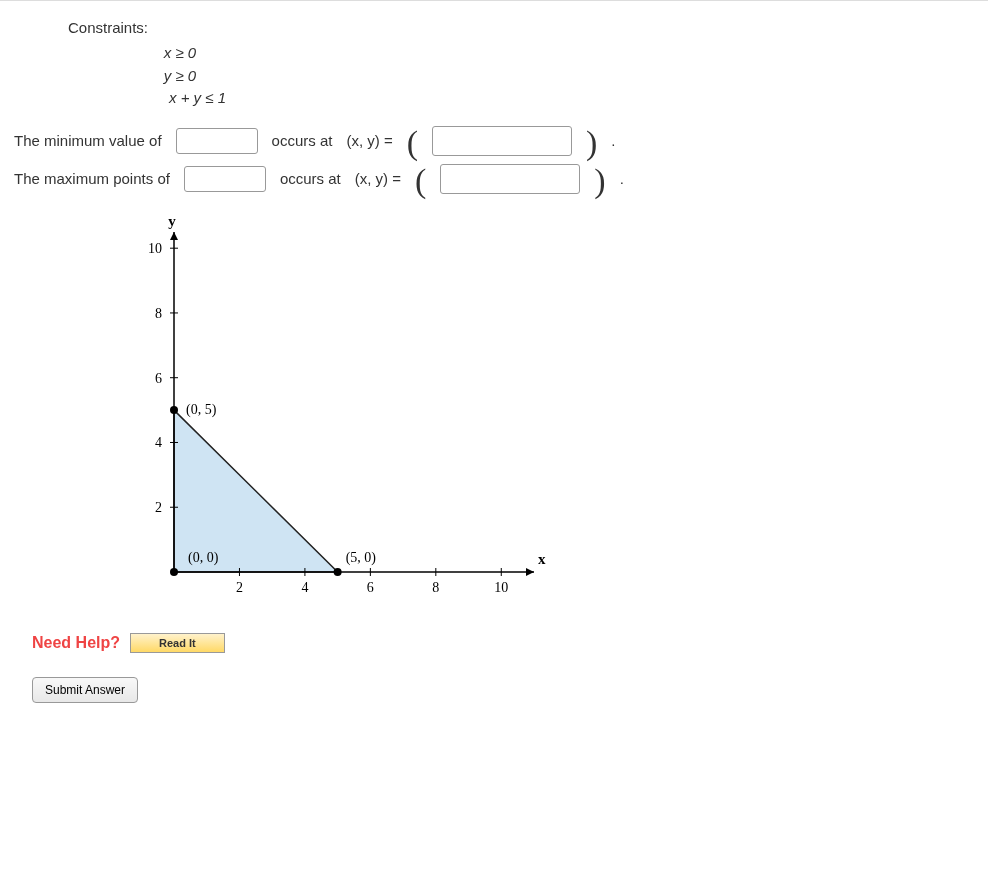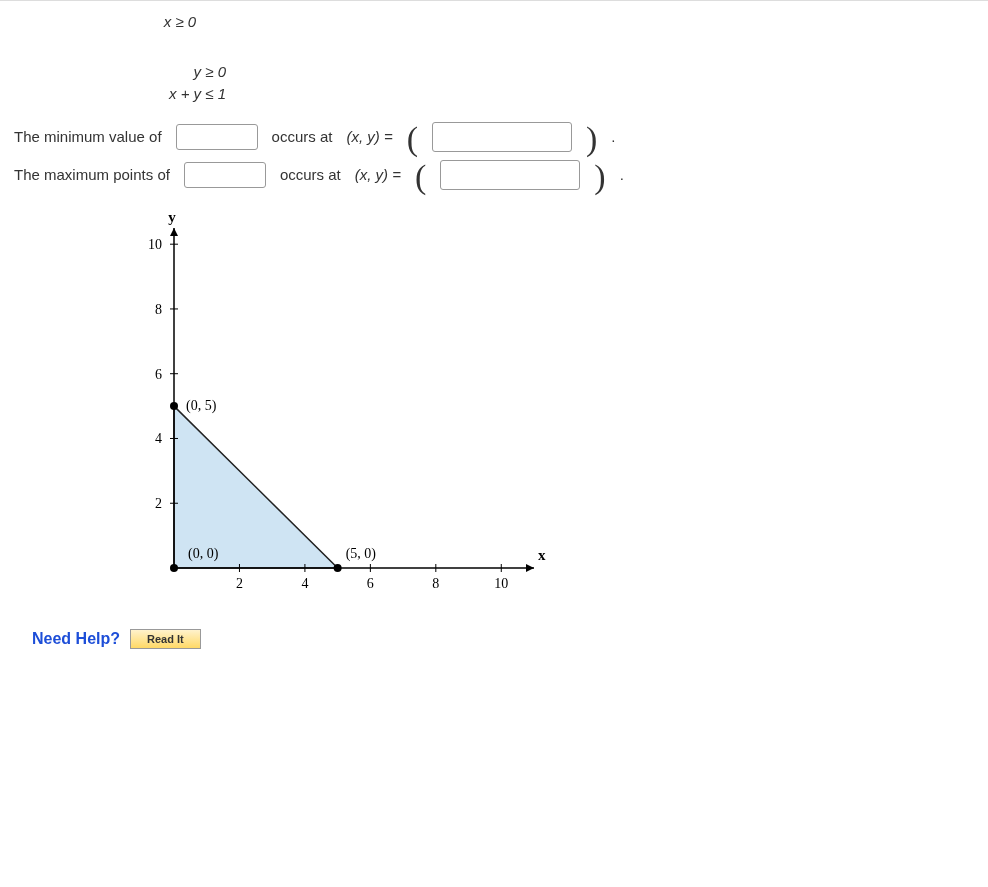--- a/index.html
+++ b/index.html
@@ -40,33 +40,33 @@
     font-size: 14px;
     padding: 1px 4px;
   }
   .paren {
     font-family: "Times New Roman", serif;
     font-size: 34px;
     line-height: 0;
     position: relative;
     top: 2px;
   }
-  .xy { font-style: italic; }
+  .xy { }
   .graph-wrap { margin: 18px 0 18px 110px; }
   .help-row { display:flex; align-items:center; gap:10px; margin: 12px 0 0 18px;}
   .need-help {
-    color: #1d4ed8;
+    color: #ef4444;
     font-weight: bold;
     font-size: 16px;
   }
   .read-it {
     display:inline-block;
     background: linear-gradient(#fff2cc, #ffd966);
     border: 1px solid #999;
-    padding: 3px 16px;
+    padding: 3px 28px;
     font-size: 11px;
     font-weight: bold;
     cursor: pointer;
   }
   .submit-row { margin: 24px 0 0 18px; }
   .submit-btn {
     background: linear-gradient(#f8f8f8, #e8e8e8);
     border: 1px solid #999;
     border-radius: 4px;
     padding: 5px 12px;
@@ -74,23 +74,24 @@
     cursor: pointer;
   }
 </style>
 </head>
 <body>
 
 <div class="content">
 
 
 
+  <div class="constraints-label">Constraints:</div>
   <div class="constraints-block">
     <div style="text-align:center; width:92px;">x ≥ 0</div>
-    <div style="text-align:right; width:92px;margin-top:27px;">y ≥ 0</div>
+    <div style="text-align:center; width:92px;">y ≥ 0</div>
     <div style="text-align:right; width:92px;">x + y ≤ 1</div>
   </div>
 
   <div class="row">
     <span class="row-label">The minimum value of</span>
     <input class="small" type="text" style="">
     <span>occurs at</span>
     <span class="xy"> (x, y) = </span>
     <span class="paren">(</span>
     <input class="wide" type="text" style="">
@@ -145,14 +146,17 @@
         <circle cx="50" cy="198.0952380952381" r="4" fill="#000"></circle>
         <text x="62" y="202.0952380952381" font-size="14" font-family="serif" text-anchor="start">(0, 5)</text>
       </svg>
   </div>
 
   <div class="help-row">
     <span class="need-help">Need Help?</span>
     <span class="read-it">Read It</span>
   </div>
 
+  <div class="submit-row">
+    <button class="submit-btn">Submit Answer</button>
+  </div>
 
 </div>
 
 </body></html>

